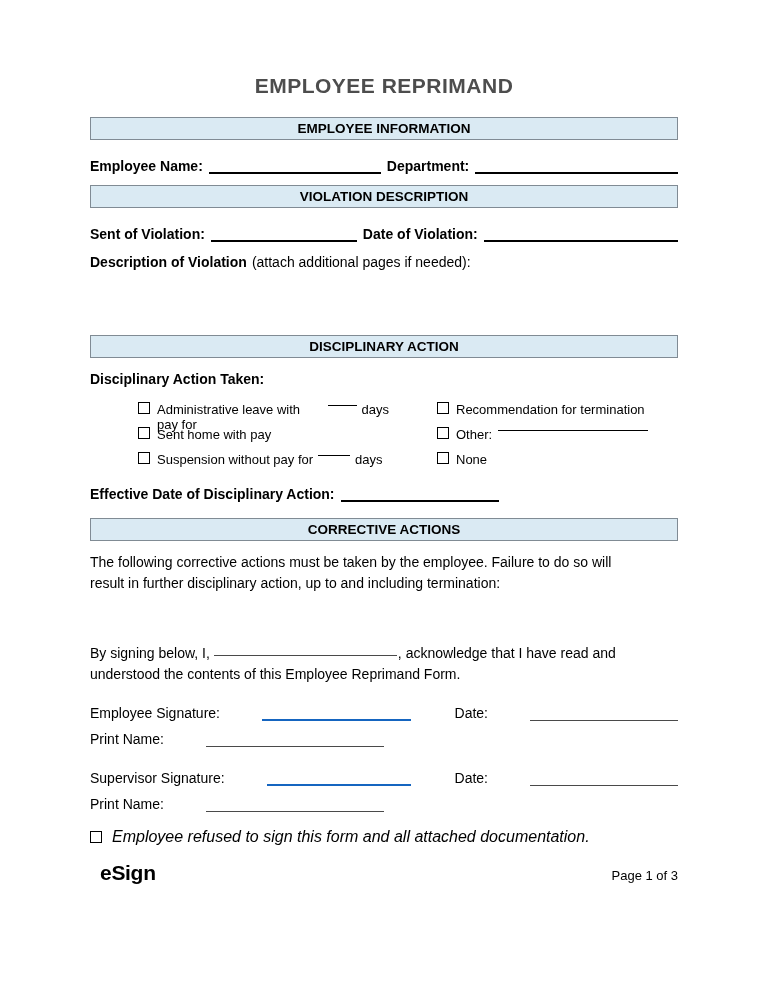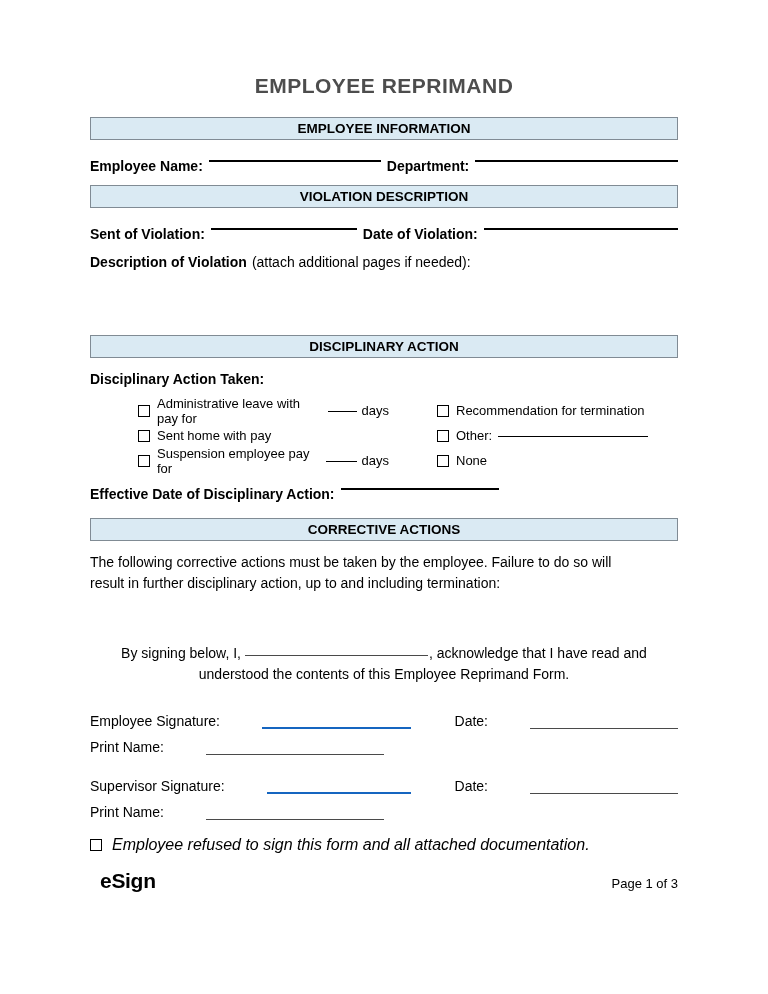--- a/index.html
+++ b/index.html
@@ -12,51 +12,51 @@
   .page { padding: 74px 90px 0 90px; width: 768px; height: 994px; }
   .title {
     text-align: center; font-size: 21px; font-weight: bold;
     color: #4d4d4d; letter-spacing: 0.5px; margin-bottom: 19px;
   }
   .bar {
     height: 23px; background: #daeaf3; border: 1px solid #808b94;
     display: flex; align-items: center; justify-content: center;
     font-weight: bold; font-size: 13.5px; margin-bottom: 17px;
   }
-  .row { display: flex; margin-bottom: 9px; min-height: 19px; }
+  .row { display: flex; align-items: flex-end; margin-bottom: 9px; min-height: 19px; }
   .b { font-weight: bold; }
   .lbl { white-space: nowrap; line-height: 19px; }
   .fill {
     display: inline-block; height: 5px; border-bottom: 2px solid #000;
     margin: 0 6px 2px 6px;
   }
   .fill.grow { flex: 1 1 auto; margin-right: 0; }
   .fill.w172 { width: 172px; }
   .fill.w146 { width: 146px; }
   .fill.w158 { width: 158px; margin-right: 0; }
   .blankbox { height: 54px; margin-bottom: 0; }
   .cb {
     width: 12px; height: 12px; border: 1.5px solid #000; background: #fff;
     flex: 0 0 auto; margin-right: 7px;
   }
   .cbrow { display: flex; margin-bottom: 8px; }
   .cbcol-l { width: 299px; }
   .cbcol-r { flex: 1; }
-  .cbitem { display: flex; align-items: center; height: 17px; font-size: 13px; padding-left: 48px; }
+  .cbitem { display: flex; height: 17px; font-size: 13px; padding-left: 48px; }
   .inline-blank {
     display: inline-block; width: 32px; height: 4px;
     border-bottom: 1.5px solid #000; margin: 0 5px 2px 5px;
   }
   .other-line {
     display: inline-block; width: 150px; height: 4px;
     border-bottom: 1.5px solid #000; margin: 0 0 2px 6px;
   }
   .para { line-height: 21px; }
   .corrective-para { max-width: 548px; }
-  .ack-para { margin-bottom: 27px; text-align: center; }
+  .ack-para { margin-bottom: 19px; }
   .name-blank {
     display: inline-block; width: 183px; height: 4px;
     border-bottom: 1.5px solid #4a4a4a; margin: 0 1px 2px 4px;
   }
   .sigrow { display: flex; align-items: flex-end; margin-bottom: 7px; min-height: 19px; gap: 36px; }
   .sig-line {
     flex: 1 1 auto; height: 5px; border-bottom: 2.5px solid #1565c0; margin: 0 8px 2px 6px;
   }
   .date-line {
     width: 148px; height: 5px; border-bottom: 1.5px solid #4a4a4a; margin: 0 0 2px 6px;
@@ -149,21 +149,21 @@
         <span>Other:</span>
         <span class="other-line"></span>
       </div>
     </div>
   </div>
 
   <div class="cbrow mb16">
     <div class="cbcol-l">
       <div class="cbitem">
         <span class="cb"></span>
-        <span>Suspension employee pay for</span>
+        <span>Suspension without pay for</span>
         <span class="inline-blank"></span>
         <span>days</span>
       </div>
     </div>
     <div class="cbcol-r">
       <div class="cbitem">
         <span class="cb"></span>
         <span>None</span>
       </div>
     </div>

